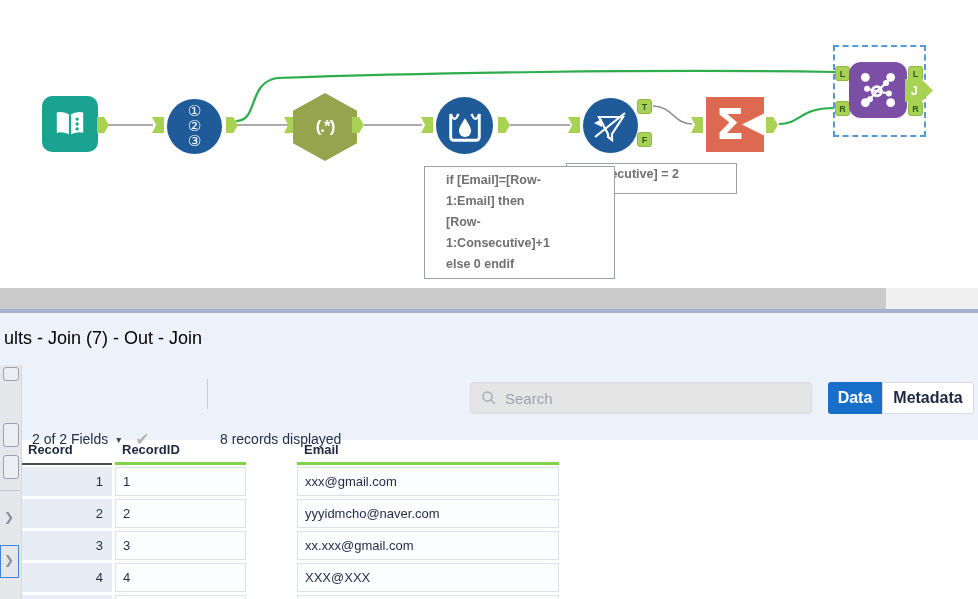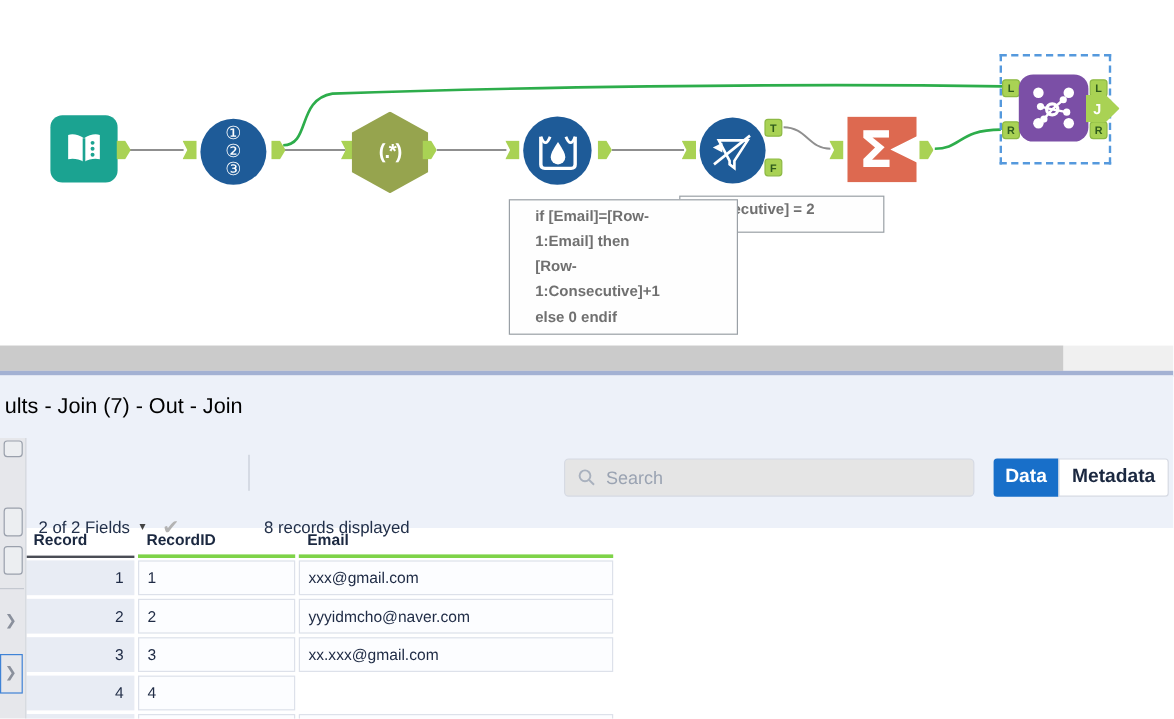--- a/index.html
+++ b/index.html
@@ -79,21 +79,21 @@
   #strip .chev{position:absolute;left:4px;color:#8a909c;font-size:12px;}
   #strip .selbox{position:absolute;left:0px;top:180px;width:19px;height:33px;
                  border:1px solid #3f83d6;box-sizing:border-box;}
 
   
   #tbl{position:absolute;left:22px;top:127px;z-index:3;}
   .trow{display:flex;margin-bottom:3px;}
   .hcell{font-weight:bold;color:#1b2840;font-size:13px;height:19px;line-height:19px;}
   .c0{width:90px;margin-right:3px;}
   .c1{width:131px;margin-right:3px;}
-  .c2{width:262px;}
+  .c2{width:262px;margin-left:48px;}
   .hc0{padding-left:6px;box-sizing:border-box;}
   .hc1,.hc2{padding-left:7px;box-sizing:border-box;}
   .qbar{height:3px;margin-bottom:2px;}
   .qbar .q0{background:#4a4d55;height:2px;margin-top:1px;}
   .qbar .q1,.qbar .q2{background:#7ed348;}
   .cell{height:29px;line-height:29px;font-size:13px;color:#1f2b45;box-sizing:border-box;}
   .cell.rec{background:#e8ecf4;text-align:right;padding-right:9px;}
   .cell.dat{background:#fcfdff;border:1px solid #dde1ea;line-height:27px;padding-left:7px;}
 </style>
 </head>
@@ -268,20 +268,21 @@
         <div class="cell dat c2">yyyidmcho@naver.com</div>
       </div>
       <div class="trow">
         <div class="cell rec c0">3</div>
         <div class="cell dat c1">3</div>
         <div class="cell dat c2">xx.xxx@gmail.com</div>
       </div>
       <div class="trow">
         <div class="cell rec c0">4</div>
         <div class="cell dat c1">4</div>
+        <div class="cell dat c2">XXX@XXX</div>
       </div>
       <div class="trow">
         <div class="cell rec c0"></div>
         <div class="cell dat c1"></div>
         <div class="cell dat c2"></div>
       </div>
     </div>
   </div>
 </div>
 

